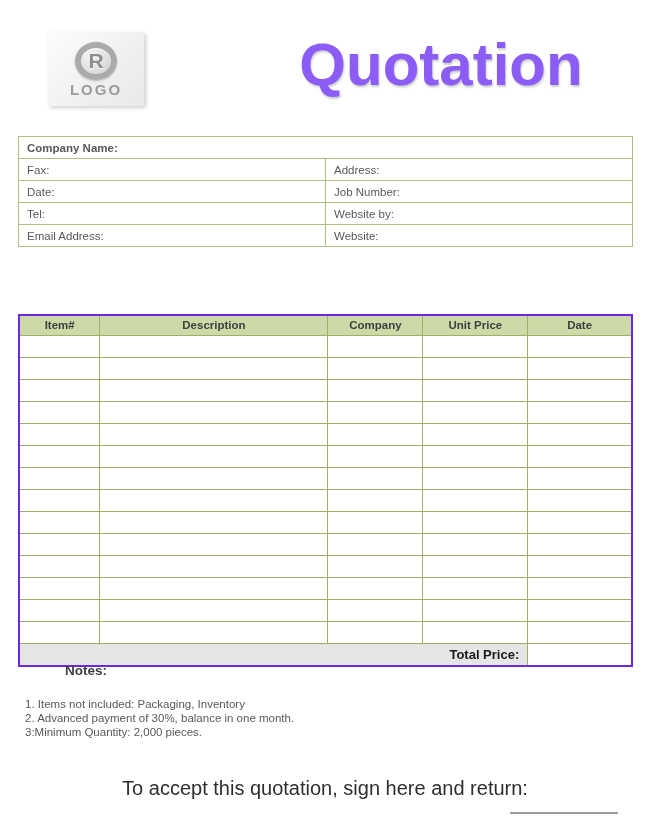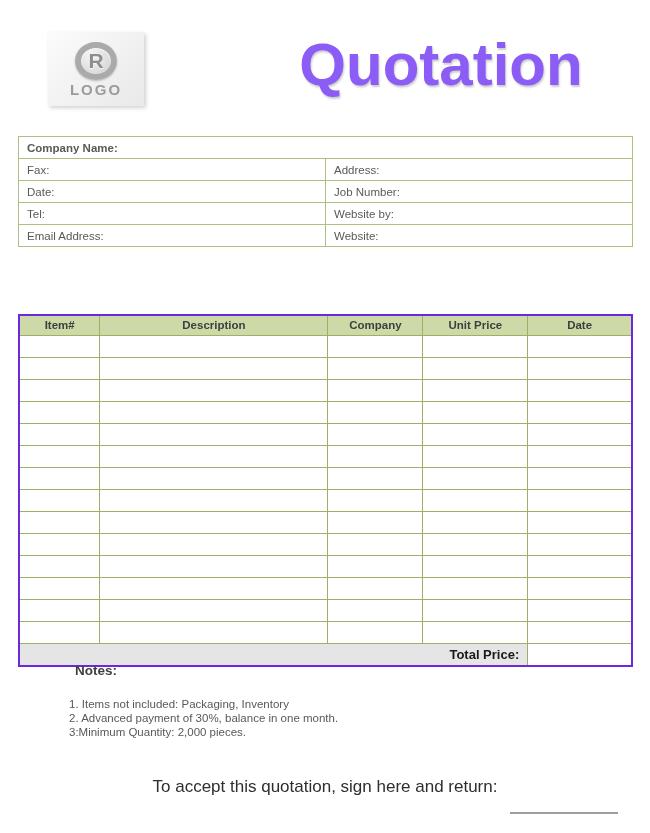--- a/index.html
+++ b/index.html
@@ -72,32 +72,32 @@
   .items-table .c-total { width:17.0%; }
   .total-label-cell {
     background:#e5e5e5; border:1px solid #9cb167;
     height:23px; text-align:right; vertical-align:middle;
     font-size:13px; font-weight:bold; color:#1a1a1a; padding-right:8px;
   }
   .total-value-cell { background:#ffffff; border:1px solid #9cb167; height:23px; }
 
   
   .notes-heading {
-    position:absolute; left:31px; top:663px;
+    position:absolute; left:21px; top:663px;
     font-size:13.5px; font-weight:bold; color:#3f3f3f;padding-left:44px;
   }
   .notes-list {
     position:absolute; left:25px; top:697px;
-    font-size:11.5px; color:#595959; line-height:14px;margin-left:44px;
+    font-size:11.5px; color:#595959; line-height:14px;
   }
 
   
   .accept-line {
     position:absolute; left:0; top:777px; width:650px;
-    text-align:center; font-size:17px; color:#2e2e2e;
+    text-align:center; font-size:20px; color:#2e2e2e;
   }
   .signature-line {
     position:absolute; left:510px; top:812px; width:108px; height:0;
     border-top:2px solid #9d9d9d;
   }
 </style>
 </head>
 <body>
 
 <div class="page">

